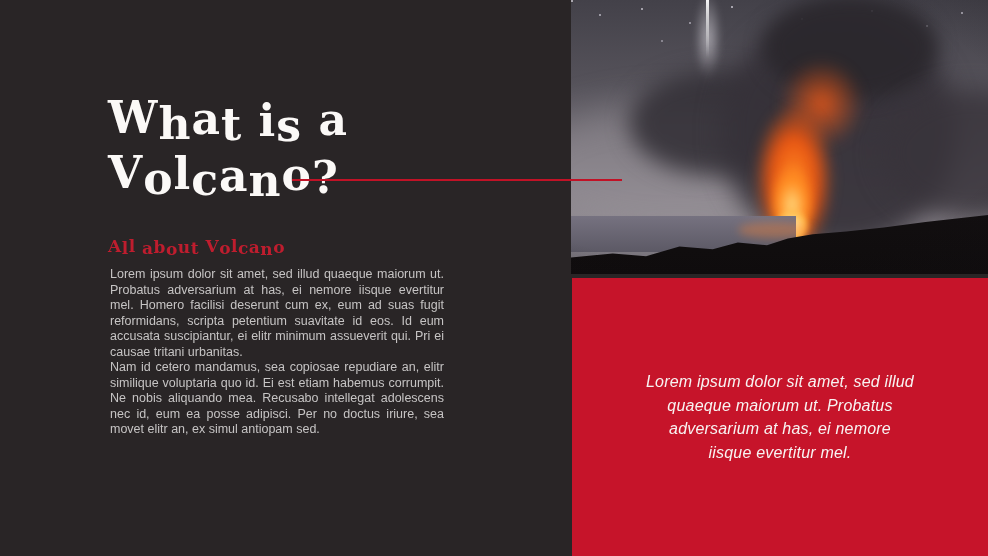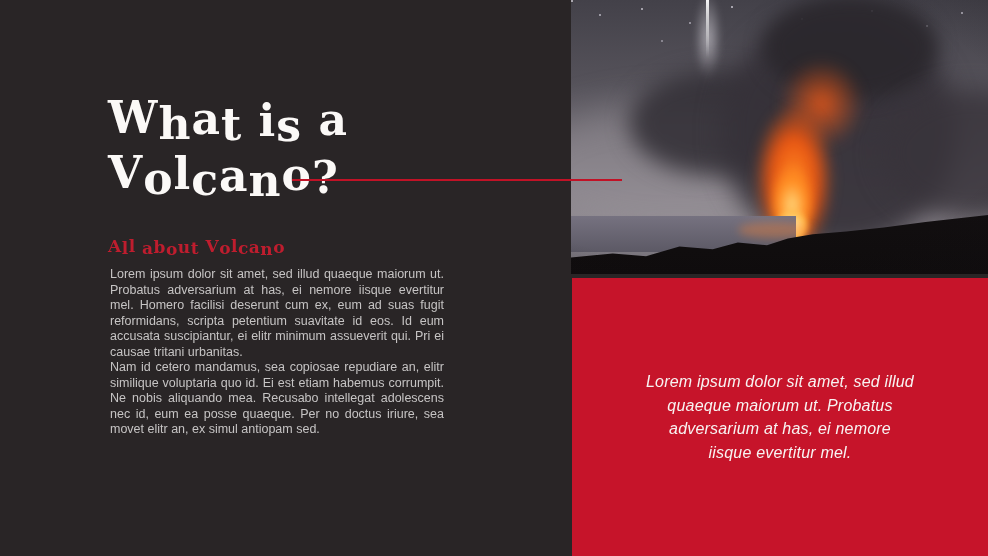--- a/index.html
+++ b/index.html
@@ -83,21 +83,21 @@
   <h1 class="title">
     <span class="tline"><span class="bchar" style="transform: translateY(0px);">W</span><span class="bchar" style="transform: translateY(6px);">h</span><span class="bchar" style="transform: translateY(1px);">a</span><span class="bchar" style="transform: translateY(7px);">t</span><span class="bchar"> </span><span class="bchar" style="transform: translateY(3px);">i</span><span class="bchar" style="transform: translateY(8px);">s</span><span class="bchar"> </span><span class="bchar" style="transform: translateY(2px);">a</span></span>
     <span class="tline"><span class="bchar" style="transform: translateY(0px);">V</span><span class="bchar" style="transform: translateY(6px);">o</span><span class="bchar" style="transform: translateY(1px);">l</span><span class="bchar" style="transform: translateY(7px);">c</span><span class="bchar" style="transform: translateY(3px);">a</span><span class="bchar" style="transform: translateY(8px);">n</span><span class="bchar" style="transform: translateY(2px);">o</span><span class="bchar" style="transform: translateY(5px);">?</span></span>
   </h1>
 
   <div class="accent-rule"></div>
 
   <div class="subtitle"><span class="bchar" style="transform: translateY(0px);">A</span><span class="bchar" style="transform: translateY(2.1px);">l</span><span class="bchar" style="transform: translateY(0.35px);">l</span><span class="bchar"> </span><span class="bchar" style="transform: translateY(2.45px);">a</span><span class="bchar" style="transform: translateY(1.05px);">b</span><span class="bchar" style="transform: translateY(2.8px);">o</span><span class="bchar" style="transform: translateY(0.7px);">u</span><span class="bchar" style="transform: translateY(1.75px);">t</span><span class="bchar"> </span><span class="bchar" style="transform: translateY(0px);">V</span><span class="bchar" style="transform: translateY(2.1px);">o</span><span class="bchar" style="transform: translateY(0.35px);">l</span><span class="bchar" style="transform: translateY(2.45px);">c</span><span class="bchar" style="transform: translateY(1.05px);">a</span><span class="bchar" style="transform: translateY(2.8px);">n</span><span class="bchar" style="transform: translateY(0.7px);">o</span></div>
 
   <p class="bodytext p1">Lorem ipsum dolor sit amet, sed illud quaeque maiorum ut. Probatus adversarium at has, ei nemore iisque evertitur mel. Homero facilisi deserunt cum ex, eum ad suas fugit reformidans, scripta petentium suavitate id eos. Id eum accusata suscipiantur, ei elitr minimum assueverit qui. Pri ei causae tritani urbanitas.</p>
-  <p class="bodytext p2">Nam id cetero mandamus, sea copiosae repudiare an, elitr similique voluptaria quo id. Ei est etiam habemus corrumpit. Ne nobis aliquando mea. Recusabo intellegat adolescens nec id, eum ea posse quaeque. Per no doctus iriure, sea movet elitr an, ex simul antiopam sed.</p>
+  <p class="bodytext p2">Nam id cetero mandamus, sea copiosae repudiare an, elitr similique voluptaria quo id. Ei est etiam habemus corrumpit. Ne nobis aliquando mea. Recusabo intellegat adolescens nec id, eum ea posse adipisci. Per no doctus iriure, sea movet elitr an, ex simul antiopam sed.</p>
 
   <div class="photo" role="img" aria-label="Volcanic eruption at night with glowing lava plume and smoke over the sea">
     <div class="ph-stars"></div>
     <div class="ph-streak-glow"></div>
     <div class="ph-streak"></div>
     <div class="ph-haze"></div>
     <div class="ph-smoke-left"></div>
     <div class="ph-smoke-main"></div>
     <div class="ph-smoke-top"></div>
     <div class="ph-smoke-right"></div>

